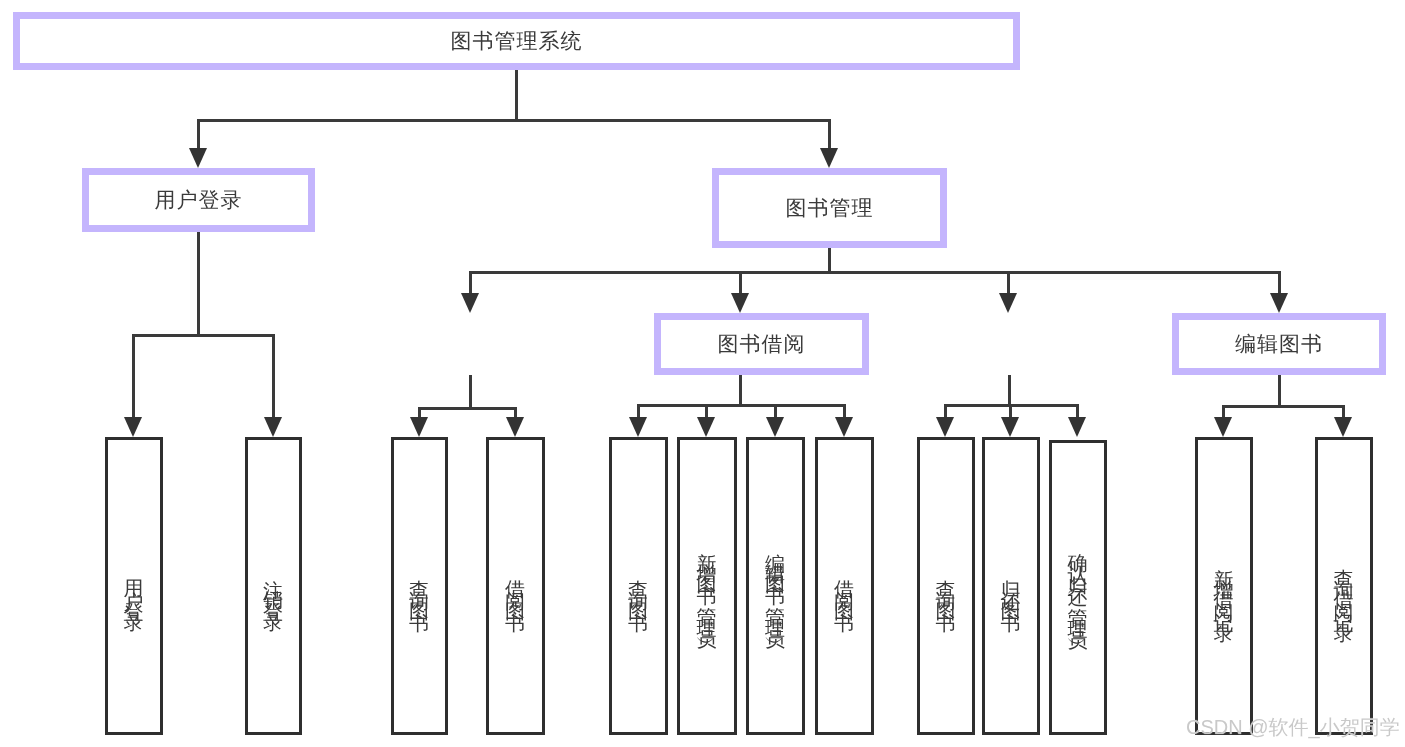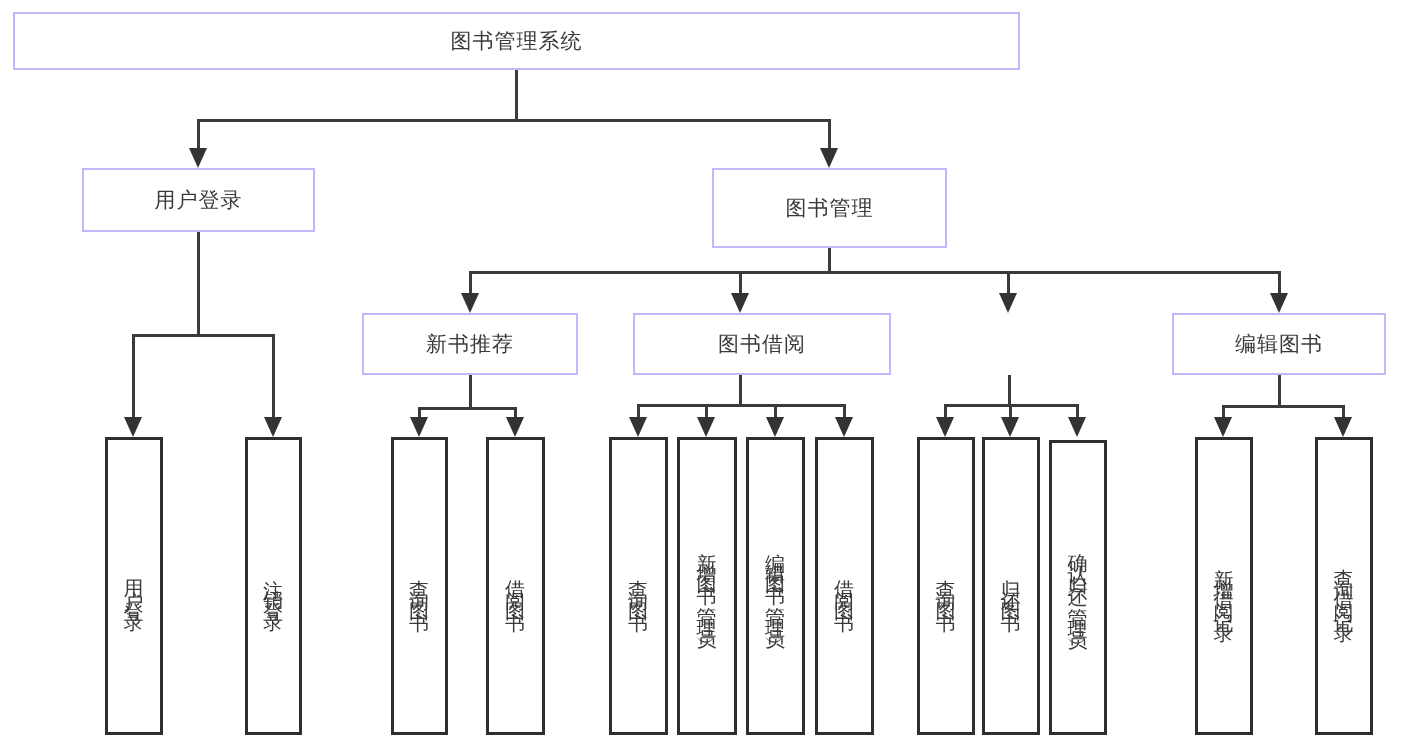--- a/index.html
+++ b/index.html
@@ -1,21 +1,21 @@
 <!DOCTYPE html>
 <html><head>
 <meta charset="utf-8">
 <style>
   html,body{margin:0;padding:0;background:#ffffff;}
   .canvas{
     position:relative;width:1405px;height:747px;background:#ffffff;overflow:hidden;
     font-family:"Liberation Sans","DejaVu Sans",sans-serif;color:#3a3a3a;
   }
   .hbox{
-    position:absolute;box-sizing:border-box;background:#ffffff;border:2px solid #c4b5fd;
+    position:absolute;box-sizing:border-box;background:#ffffff;border:7px solid #c4b5fd;
     display:flex;align-items:center;justify-content:center;
     font-size:21px;letter-spacing:1px;white-space:nowrap;
   }
   .vbox{
     position:absolute;box-sizing:border-box;background:#ffffff;border:3px solid #2f2f2f;
     display:flex;align-items:center;justify-content:center;
   }
   .vbox span{
     writing-mode:vertical-rl;text-orientation:mixed;
     font-size:20px;letter-spacing:11px;line-height:1;
@@ -93,22 +93,21 @@
   <div class="ln" style="left:1222px;top:405px;width:3px;height:15px"></div>
   <div class="ln" style="left:1342px;top:405px;width:3px;height:15px"></div>
   <div class="ar" style="left:1214px;top:417px"></div>
   <div class="ar" style="left:1334px;top:417px"></div>
 
   <div class="hbox" style="left:13px;top:12px;width:1007px;height:58px">图书管理系统</div>
 
   <div class="hbox" style="left:82px;top:168px;width:233px;height:64px">用户登录</div>
   <div class="hbox" style="left:712px;top:168px;width:235px;height:80px">图书管理</div>
 
-  <div class="hbox" style="left:362px;top:313px;width:216px;height:62px">新书推荐</div>
-  <div class="hbox" style="left:633px;top:313px;width:258px;height:62px">图书借阅</div>
+  <div class="hbox" style="left:654px;top:313px;width:215px;height:62px">图书借阅</div>
   <div class="hbox" style="left:1172px;top:313px;width:214px;height:62px">编辑图书</div>
 
   <div class="vbox" style="left:105px;top:437px;width:58px;height:298px">
     <span>用户登录</span>
   </div>
   <div class="vbox" style="left:245px;top:437px;width:57px;height:298px">
     <span>注销登录</span>
   </div>
 
   <div class="vbox" style="left:391px;top:437px;width:57px;height:298px">
@@ -141,14 +140,15 @@
     <span>确认归还（管理员）</span>
   </div>
 
   <div class="vbox" style="left:1195px;top:437px;width:58px;height:298px">
     <span>新增借阅记录</span>
   </div>
   <div class="vbox" style="left:1315px;top:437px;width:58px;height:298px">
     <span>查询借阅记录</span>
   </div>
 
+  <div class="watermark">CSDN @软件_小贺同学</div>
 
 </div>
 
 </body></html>

